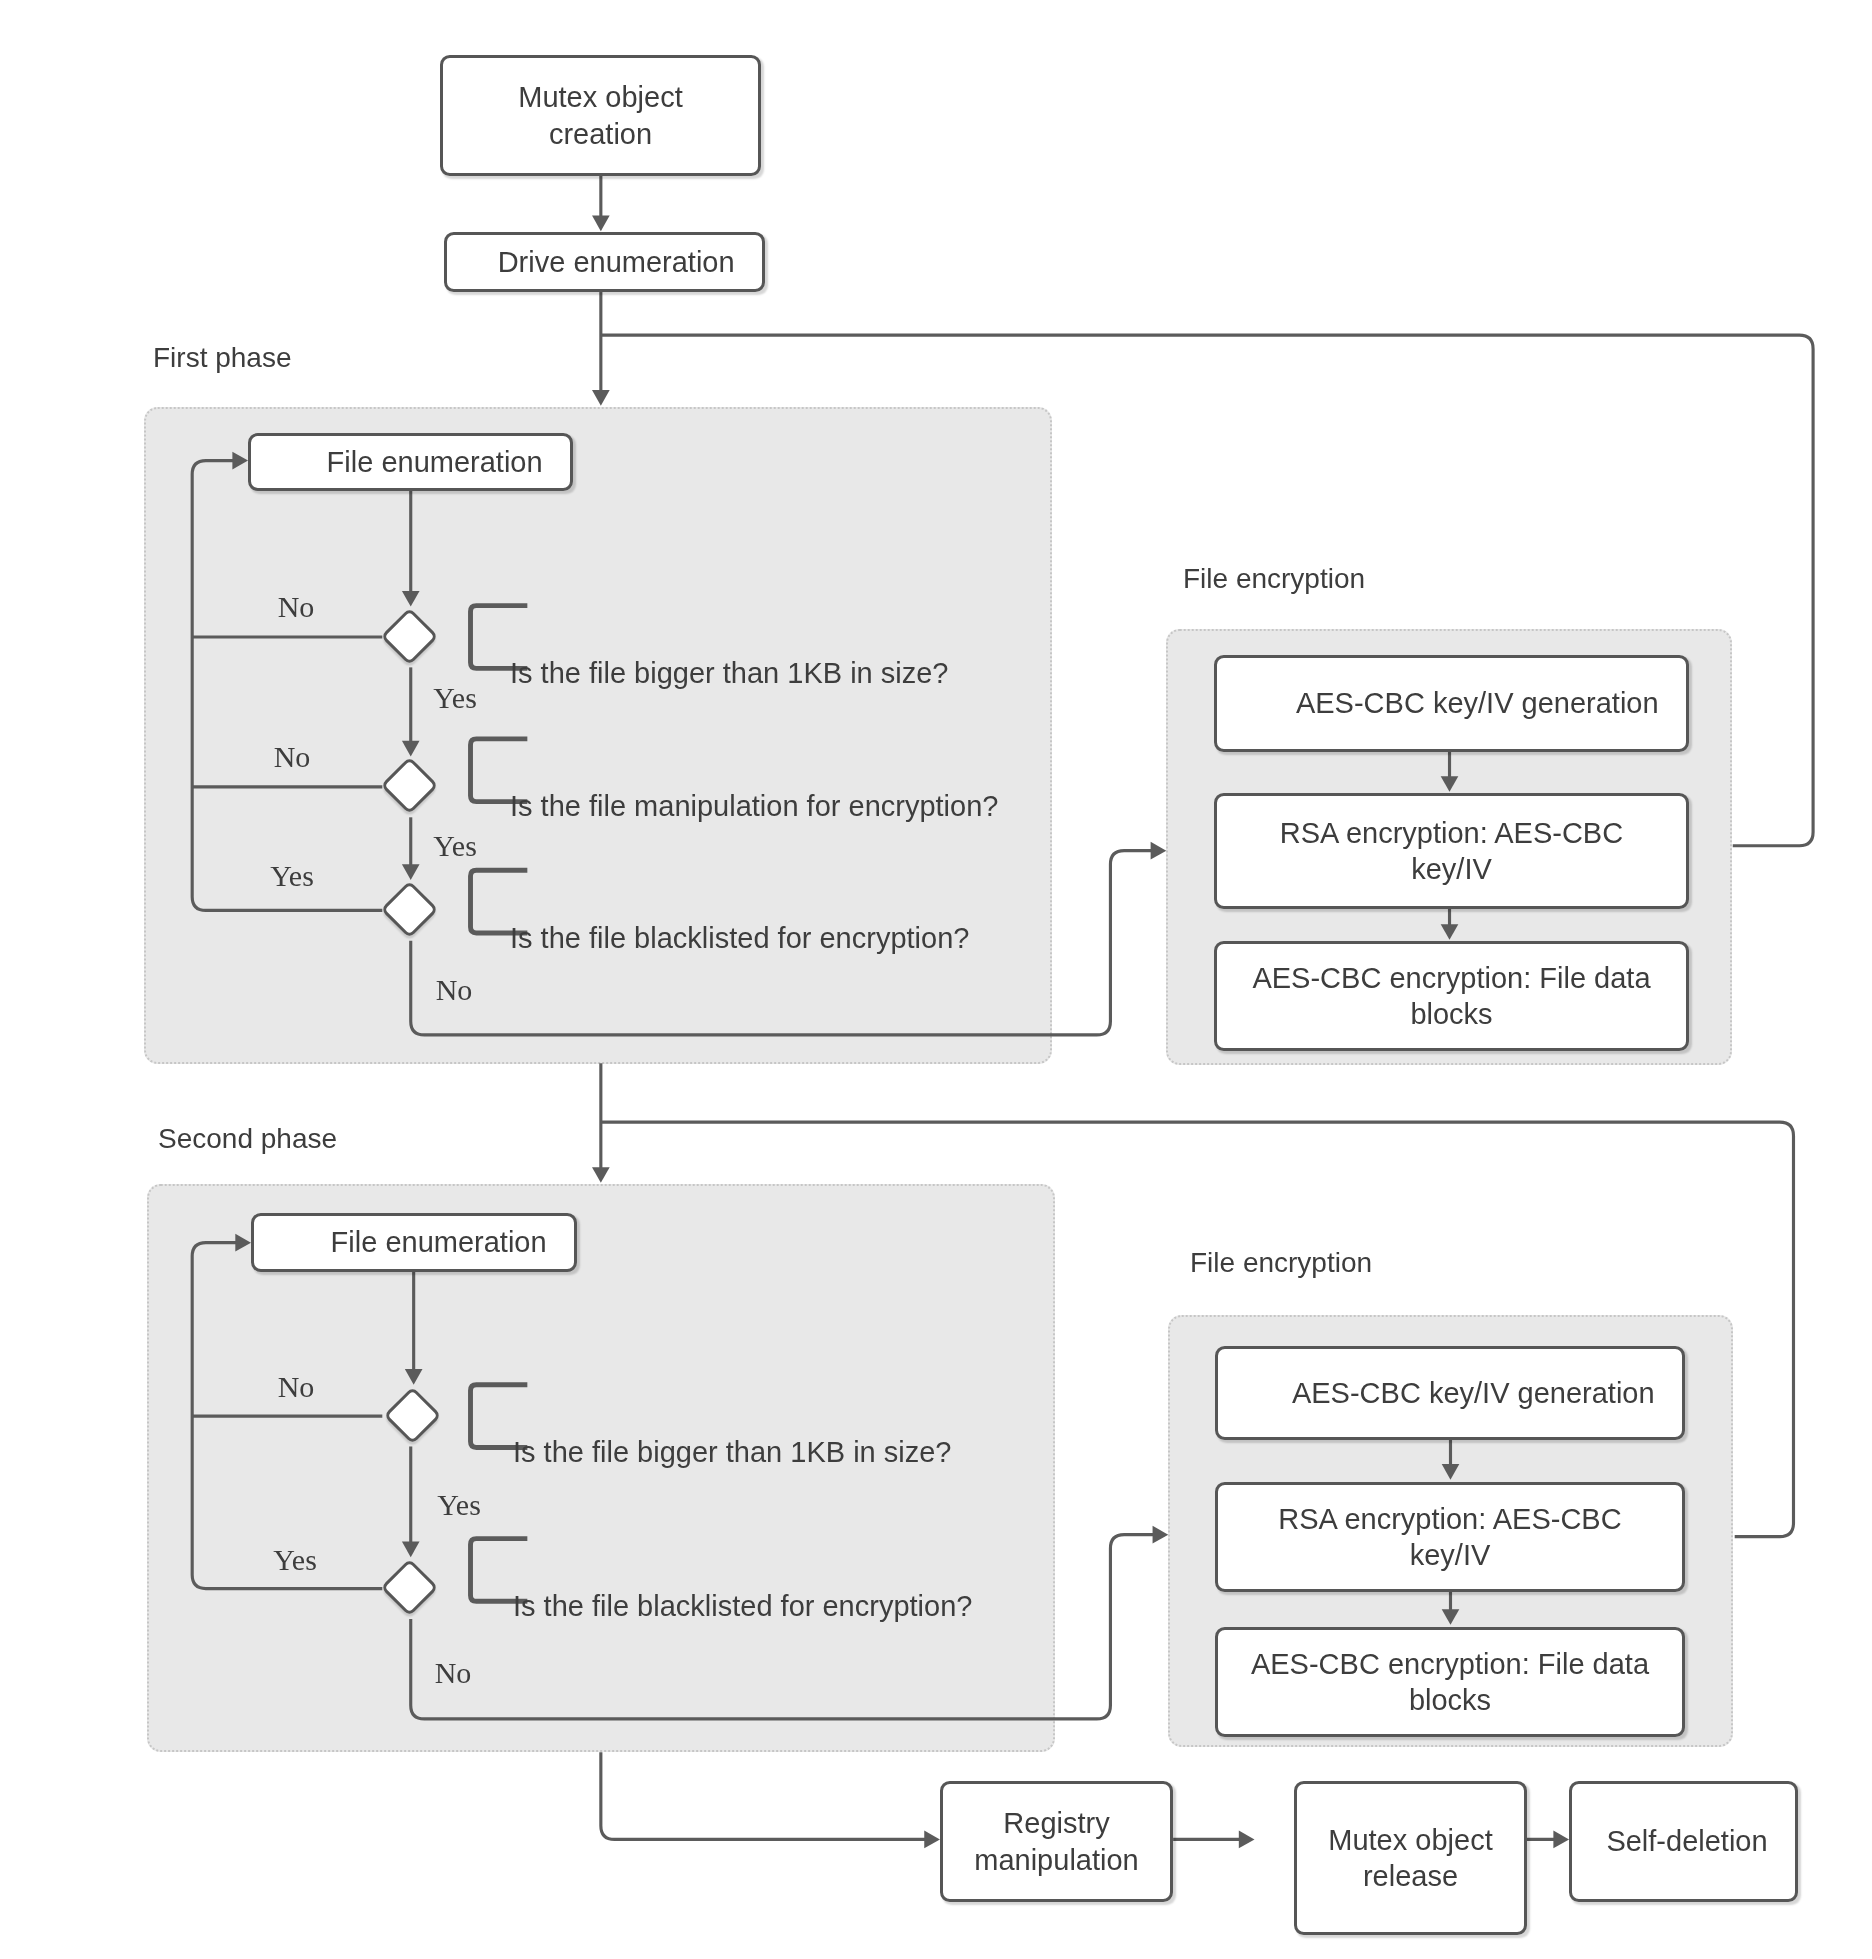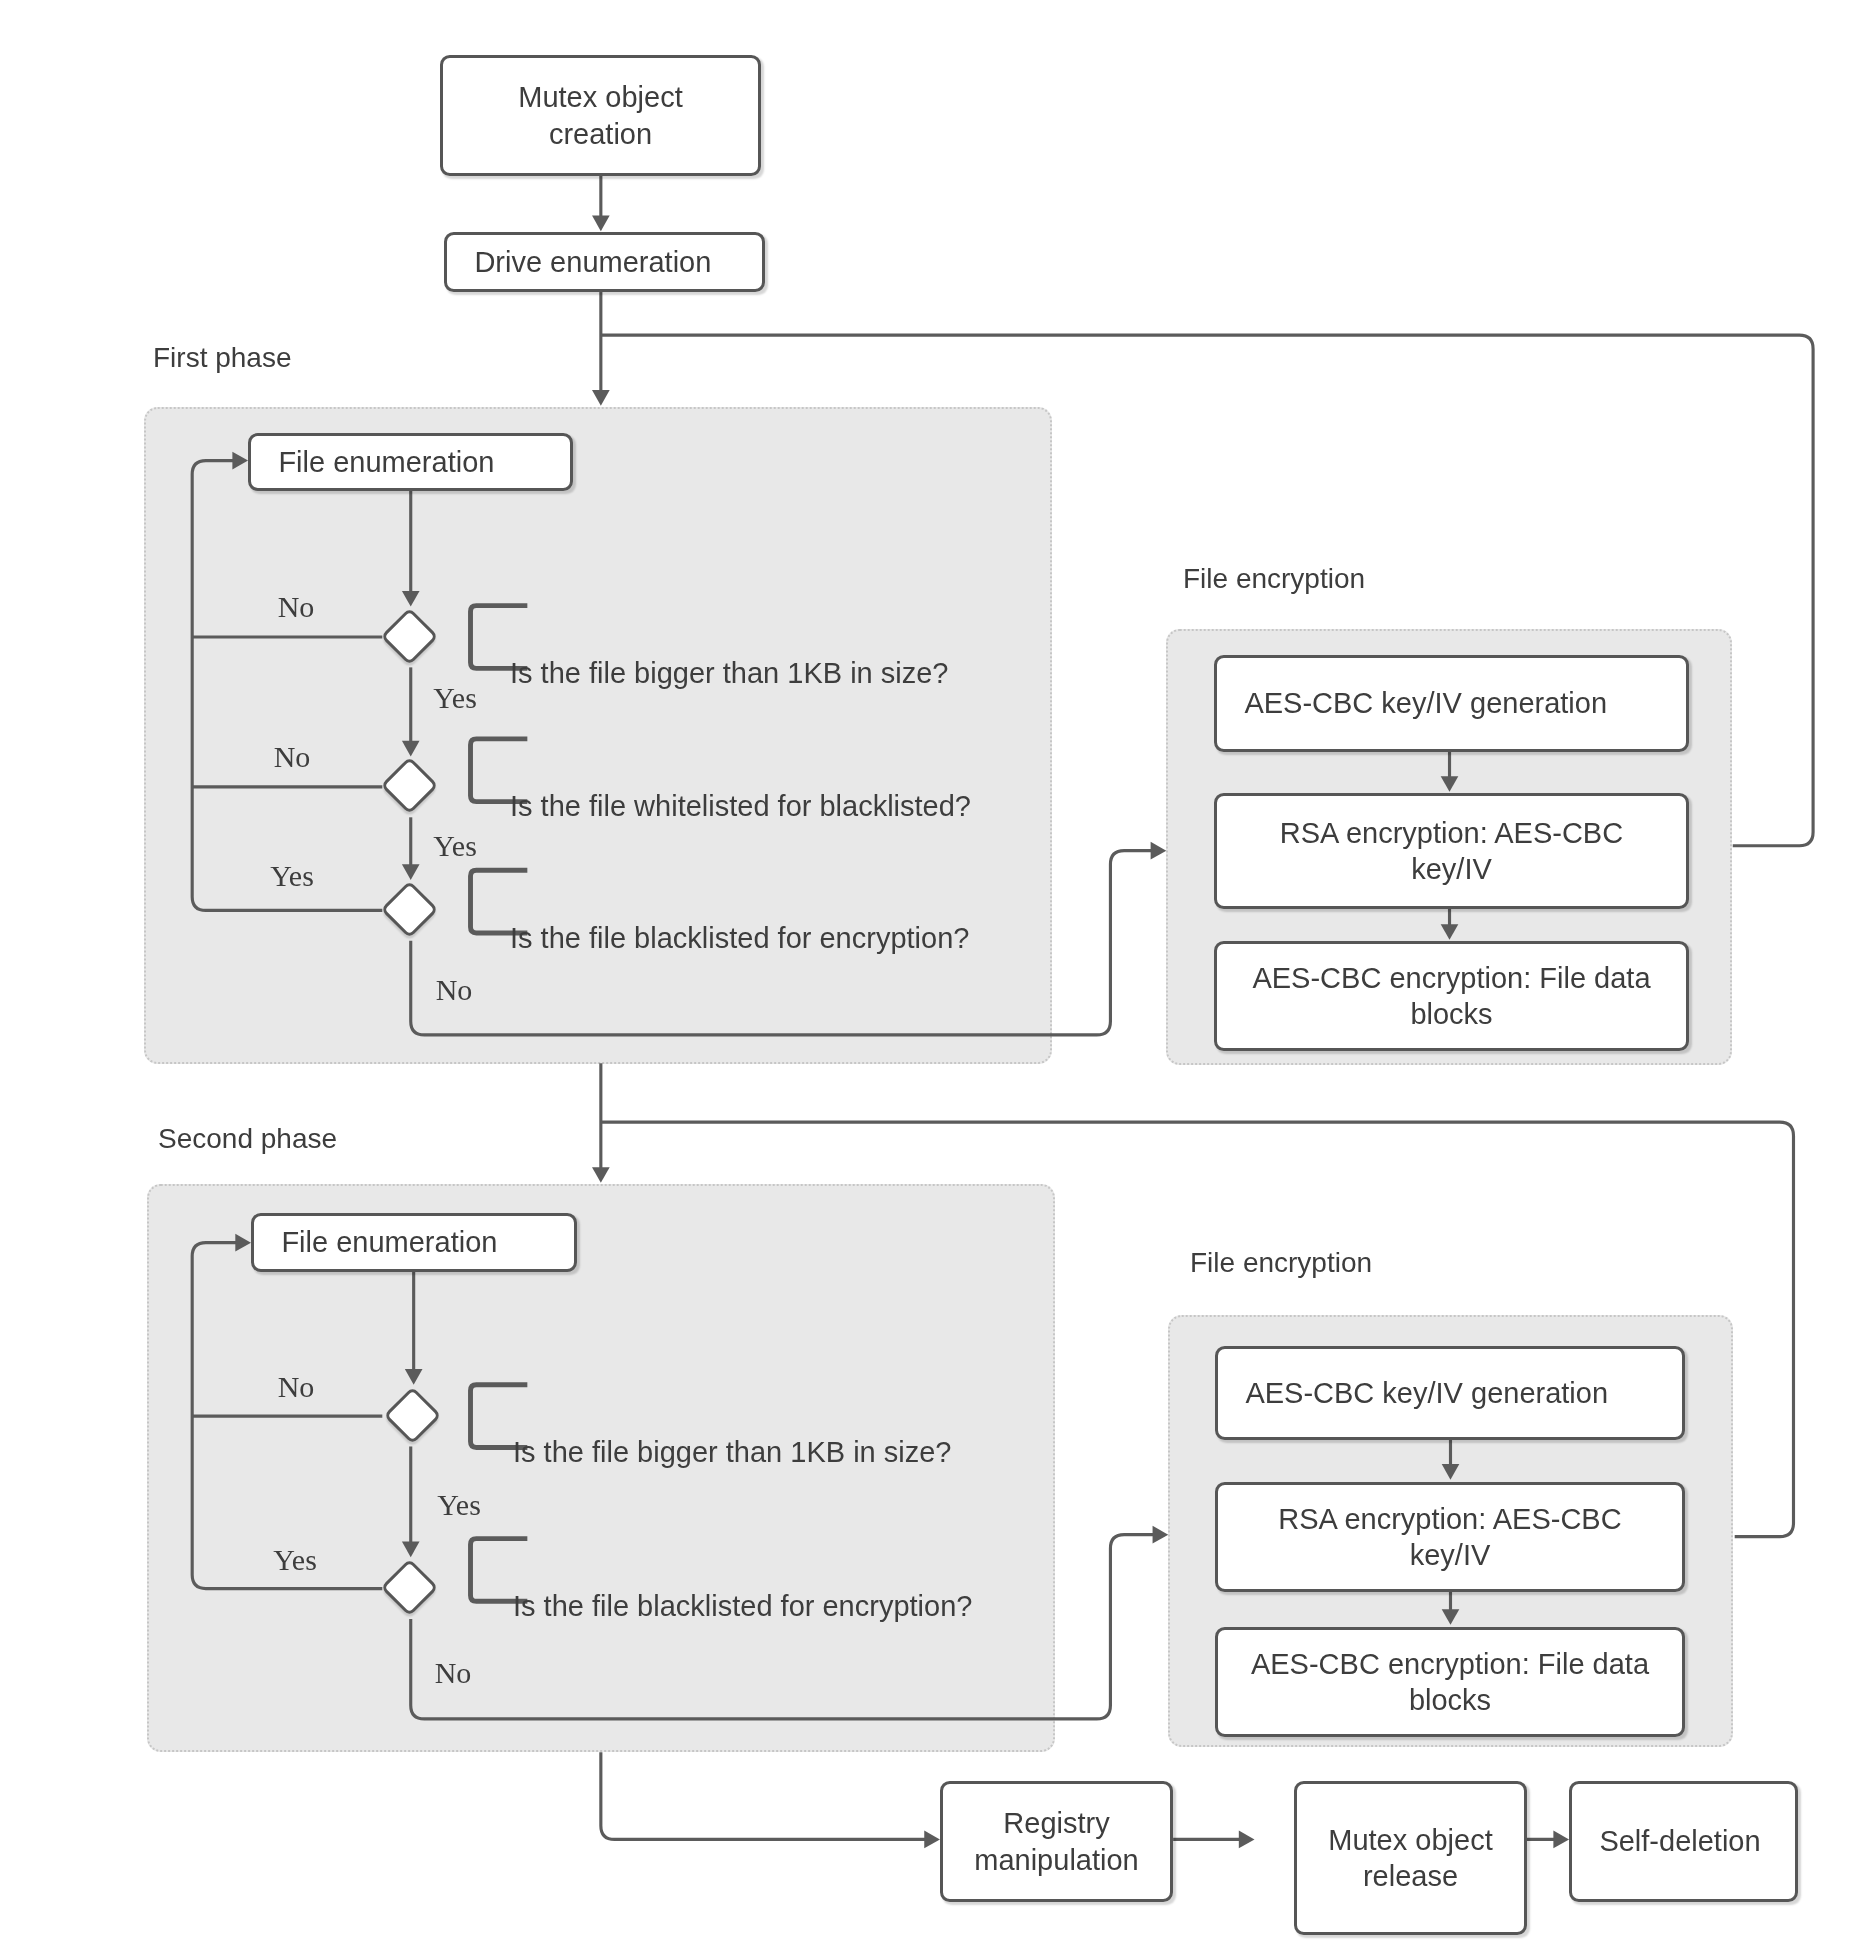--- a/index.html
+++ b/index.html
@@ -16,21 +16,21 @@
     position:relative;width:1872px;height:1959px;background:var(--bg);
     font-family:"Liberation Sans","DejaVu Sans",sans-serif;color:var(--text);
     overflow:hidden;
   }
   .panel{
     position:absolute;background:var(--panel-bg);
     border:2px dotted var(--panel-border);border-radius:13.7px;
     box-sizing:border-box;
   }
   .node{
-    position:absolute;display:flex;align-items:center;justify-content:flex-start;
+    position:absolute;display:flex;align-items:center;justify-content:flex-end;
     text-align:center;background:var(--node-bg);
     border:3.4px solid var(--node-border);border-radius:9.8px;
     box-sizing:border-box;font-size:29px;line-height:1.25;color:var(--text);
     box-shadow:2.9px 2.9px 2px rgba(0,0,0,0.16);
     padding:0 27.4px;
   }
   .diamond{
     position:absolute;width:35px;height:35px;background:var(--node-bg);
     border:3.9px solid var(--node-border);border-radius:6.9px;
     transform:rotate(45deg);box-sizing:content-box;
@@ -166,21 +166,21 @@
   <div class="node" style="left:1569px;top:1781px;width:229px;height:121px">
     <span>Self-deletion</span>
   </div>
 
   <div class="section-label" style="left:153px;top:342px">First phase</div>
   <div class="section-label" style="left:1183px;top:563px">File encryption</div>
   <div class="section-label" style="left:158px;top:1123px">Second phase</div>
   <div class="section-label" style="left:1190px;top:1247px">File encryption</div>
 
   <div class="question" style="left:510px;top:637px">Is the file bigger than 1KB in size?</div>
-  <div class="question" style="left:510px;top:770px">Is the file whitelisted for blacklisted?</div>
+  <div class="question" style="left:510px;top:770px">Is the file manipulation for encryption?</div>
   <div class="question" style="left:510px;top:902px">Is the file blacklisted for encryption?</div>
   <div class="question" style="left:513px;top:1416px">Is the file bigger than 1KB in size?</div>
   <div class="question" style="left:513px;top:1570px">Is the file blacklisted for encryption?</div>
 
   <div class="edge-label" style="left:296px;top:607px">No</div>
   <div class="edge-label" style="left:455px;top:698px">Yes</div>
   <div class="edge-label" style="left:292px;top:757px">No</div>
   <div class="edge-label" style="left:455px;top:846px">Yes</div>
   <div class="edge-label" style="left:292px;top:876px">Yes</div>
   <div class="edge-label" style="left:454px;top:990px">No</div>

